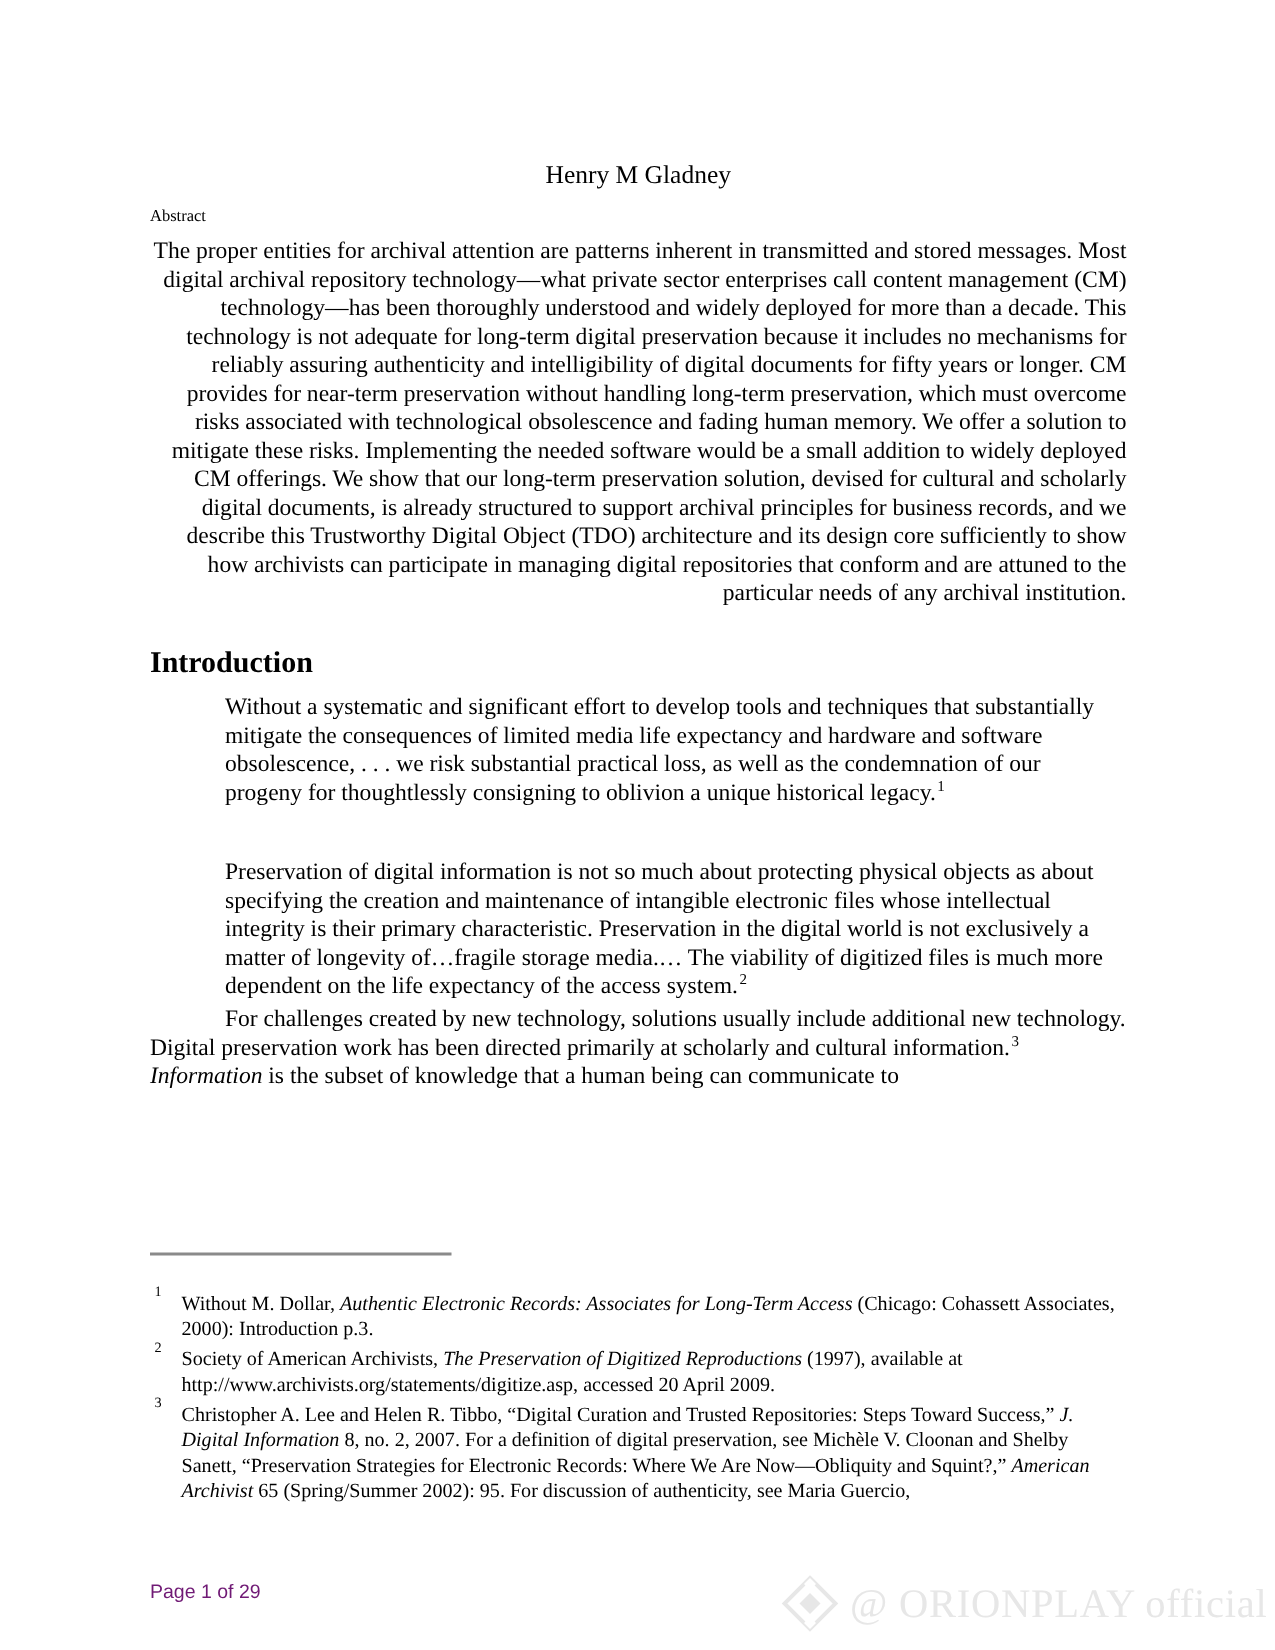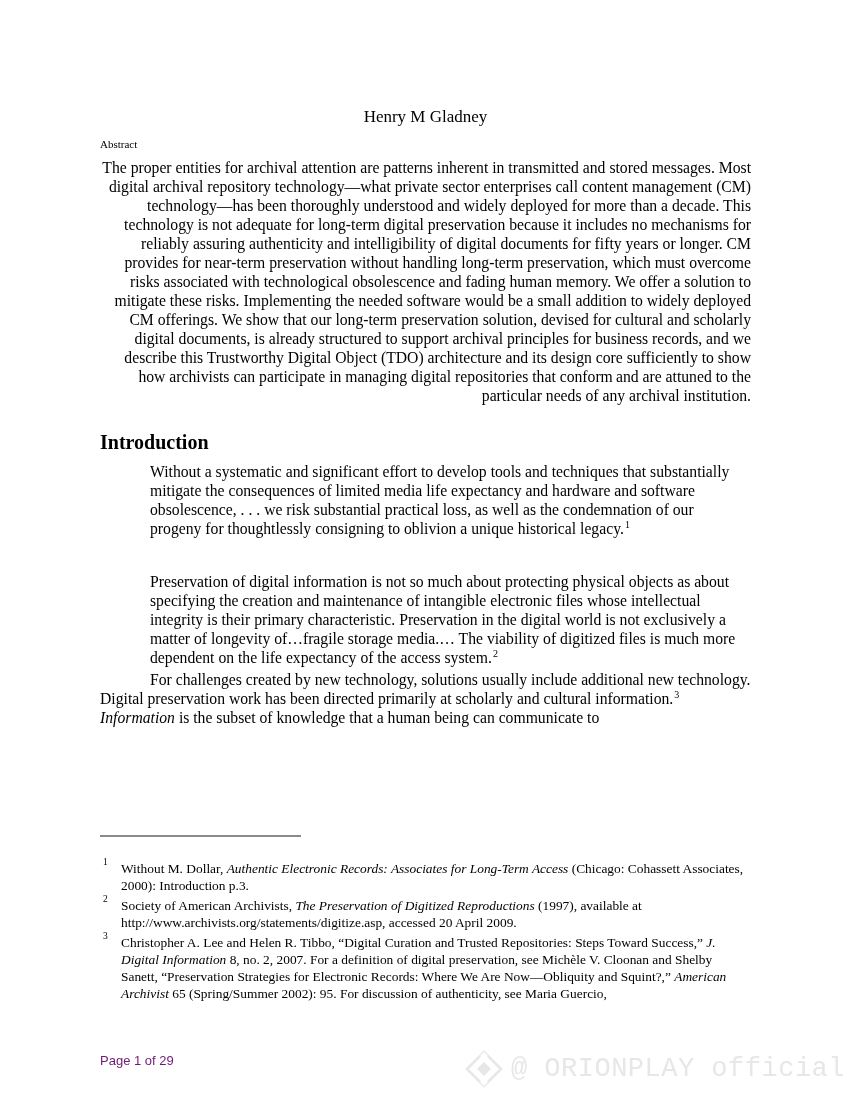--- a/index.html
+++ b/index.html
@@ -118,21 +118,21 @@
     margin-top: 20px;
   }
   .watermark {
     position: absolute;
     right: 5px;
     top: 1049px;
     display: flex;
     align-items: center;
     gap: 7px;
     color: #e7e7e7;
-    font-family: Liberation Mono, monospace;
+    font-family: Liberation Serif, serif;
     font-size: 27px;
     font-weight: normal;
     letter-spacing: 0.5px;
     user-select: none;
   }
   .watermark svg {
     display: block;
   }
 </style>
 </head>

